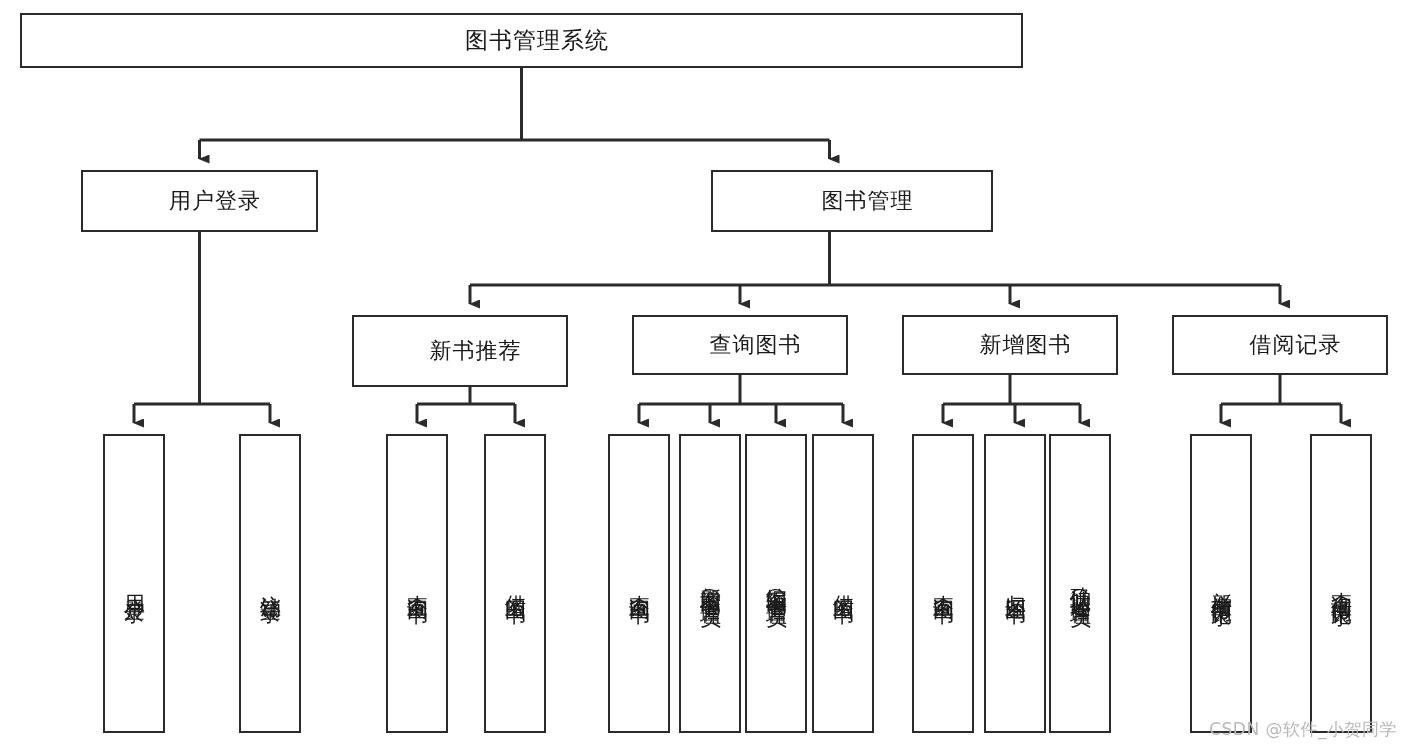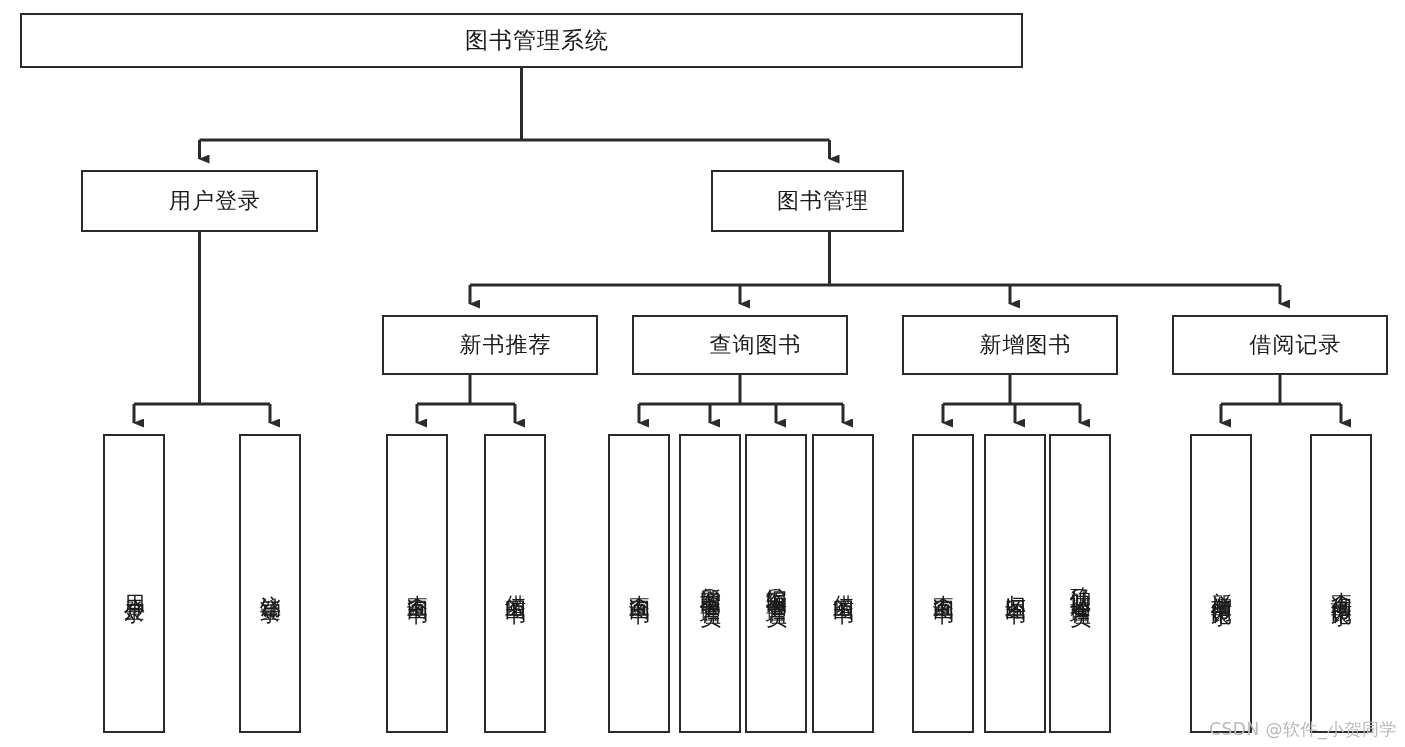--- a/index.html
+++ b/index.html
@@ -118,26 +118,26 @@
   </svg>
 
   <div class="node root horiz" style="left: 20px; top: 13px; width: 1003px; height: 55px;">
     <span>图书管理系统</span>
   </div>
 
   <div id="level2-container">
       <div class="node horiz" style="left: 81px; top: 170px; width: 237px; height: 62px;">
         <span>用户登录</span>
       </div>
-      <div class="node horiz" style="left: 711px; top: 170px; width: 193px; height: 62px;">
+      <div class="node horiz" style="left: 711px; top: 170px; width: 282px; height: 62px;">
         <span>图书管理</span>
       </div>
     </div>
   <div id="level3-container">
-      <div class="node horiz" style="left: 382px; top: 315px; width: 216px; height: 60px;">
+      <div class="node horiz" style="left: 352px; top: 315px; width: 216px; height: 72px;">
         <span>新书推荐</span>
       </div>
       <div class="node horiz" style="left: 632px; top: 315px; width: 216px; height: 60px;">
         <span>查询图书</span>
       </div>
       <div class="node horiz" style="left: 902px; top: 315px; width: 216px; height: 60px;">
         <span>新增图书</span>
       </div>
       <div class="node horiz" style="left: 1172px; top: 315px; width: 216px; height: 60px;">
         <span>借阅记录</span>

